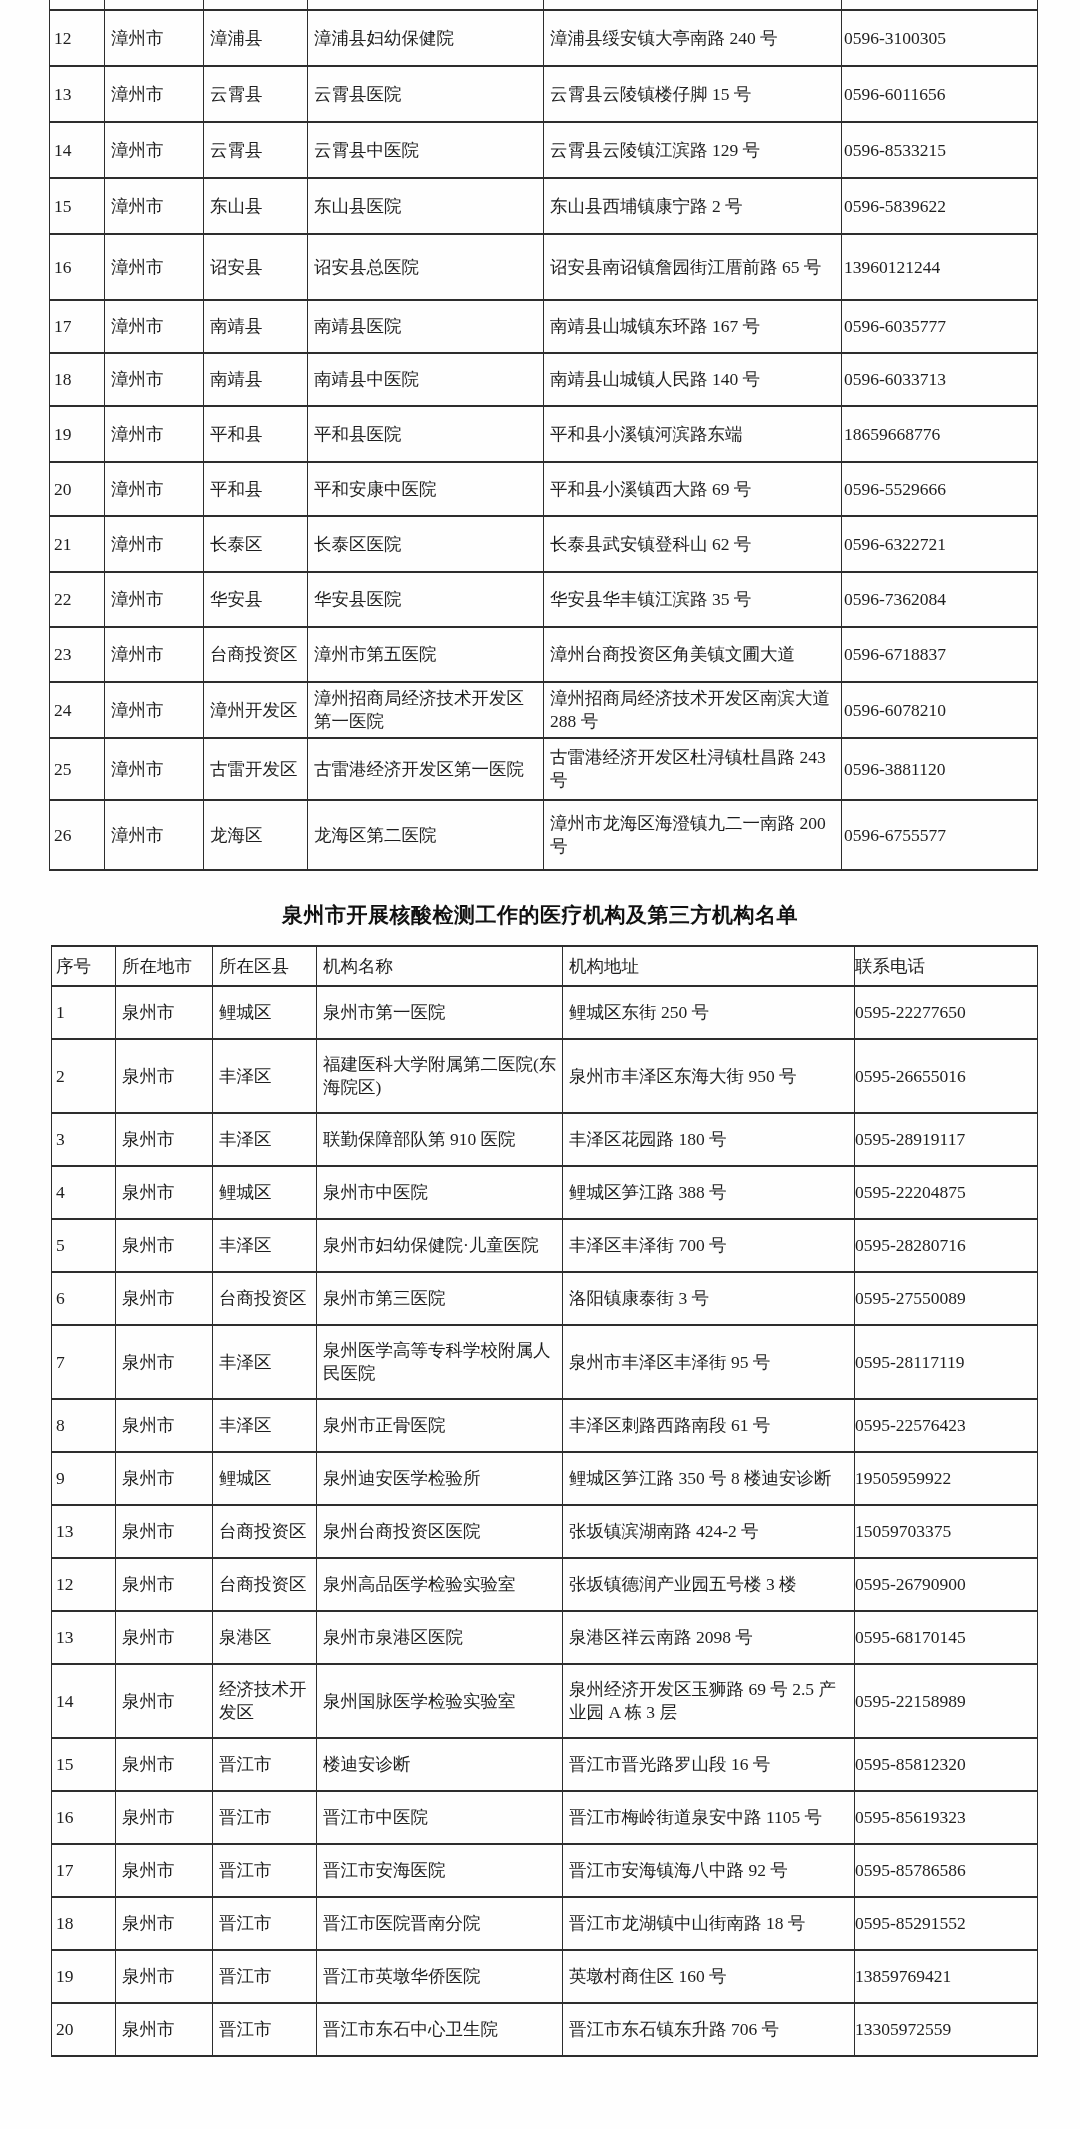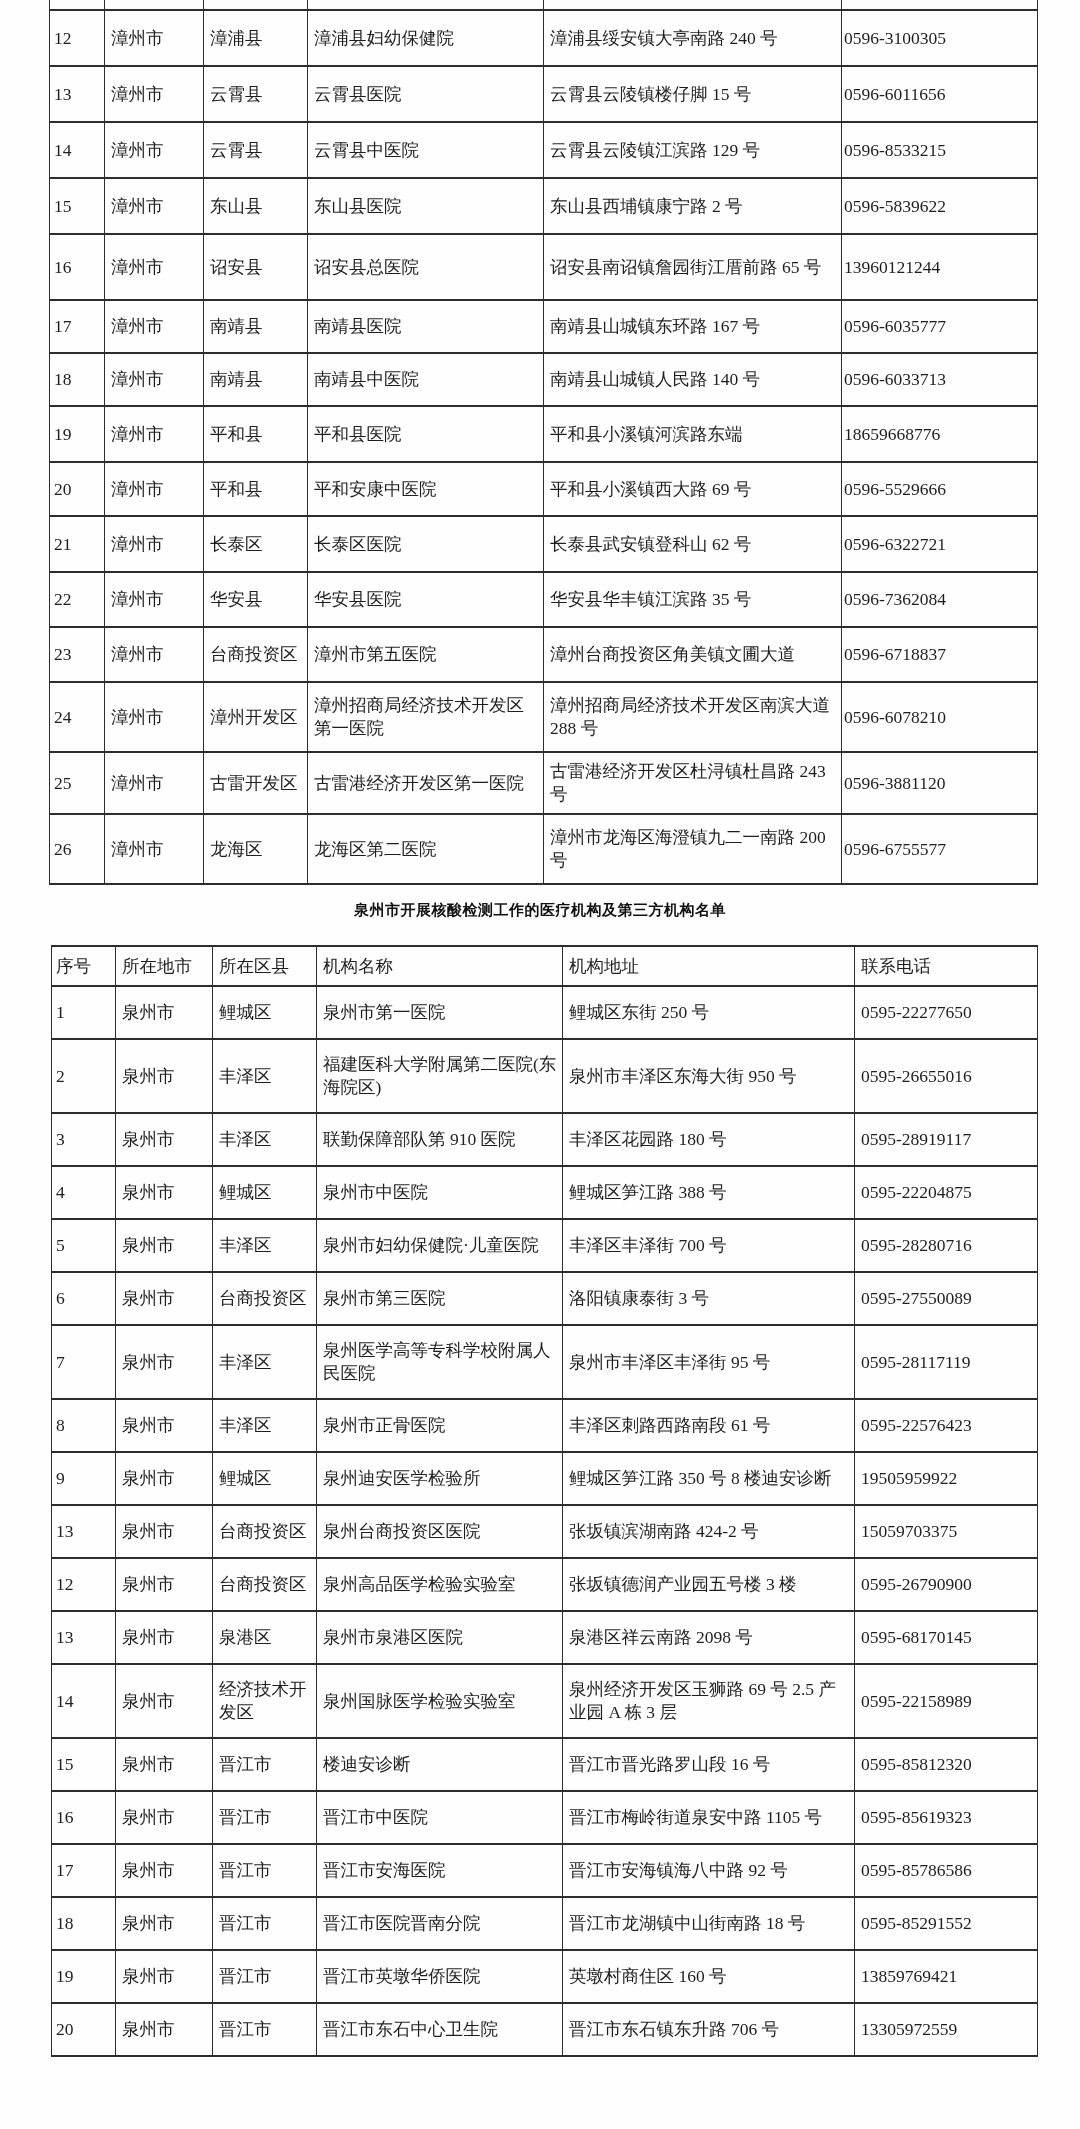--- a/index.html
+++ b/index.html
@@ -18,26 +18,26 @@
     overflow:hidden;word-break:break-all;color:#1e1e1e;
   }
   
   .t1{position:absolute;left:49px;top:0;}
   .t1 .sliver td{border-top:none;height:9px;padding:0;}
   .t1 td:nth-child(1){padding-left:4px;}
   .t1 td:nth-child(6){padding-left:2px;}
   
   .t2-title{
     position:absolute;left:0;top:901px;width:1080px;text-align:center;
-    font-weight:bold;font-size:15px;color:#111;letter-spacing:0.5px;
+    font-weight:bold;font-size:21px;color:#111;letter-spacing:0.5px;
   }
   
   .t2{position:absolute;left:51px;top:945px;}
   .t2 td:nth-child(1),.t2 th:nth-child(1){padding-left:4px;}
-  .t2 td:nth-child(6),.t2 th:nth-child(6){padding-left:6px;}
+  .t2 td:nth-child(6),.t2 th:nth-child(6){padding-left:0;}
 </style>
 </head>
 <body>
 
 <table class="t1">
   <colgroup>
     <col style="width:55px">
       <col style="width:99px">
       <col style="width:104px">
     <col style="width:236px">
@@ -142,21 +142,21 @@
         <td>0596-7362084</td>
       </tr>
       <tr style="height: 55px;">
         <td>23</td>
         <td>漳州市</td>
         <td>台商投资区</td>
         <td>漳州市第五医院</td>
         <td>漳州台商投资区角美镇文圃大道</td>
         <td>0596-6718837</td>
       </tr>
-      <tr style="height: 70px;">
+      <tr style="height: 56px;">
         <td>24</td>
         <td>漳州市</td>
         <td>漳州开发区</td>
         <td>漳州招商局经济技术开发区第一医院</td>
         <td>漳州招商局经济技术开发区南滨大道 288 号</td>
         <td>0596-6078210</td>
       </tr>
       <tr style="height: 62px;">
         <td>25</td>
         <td>漳州市</td>

